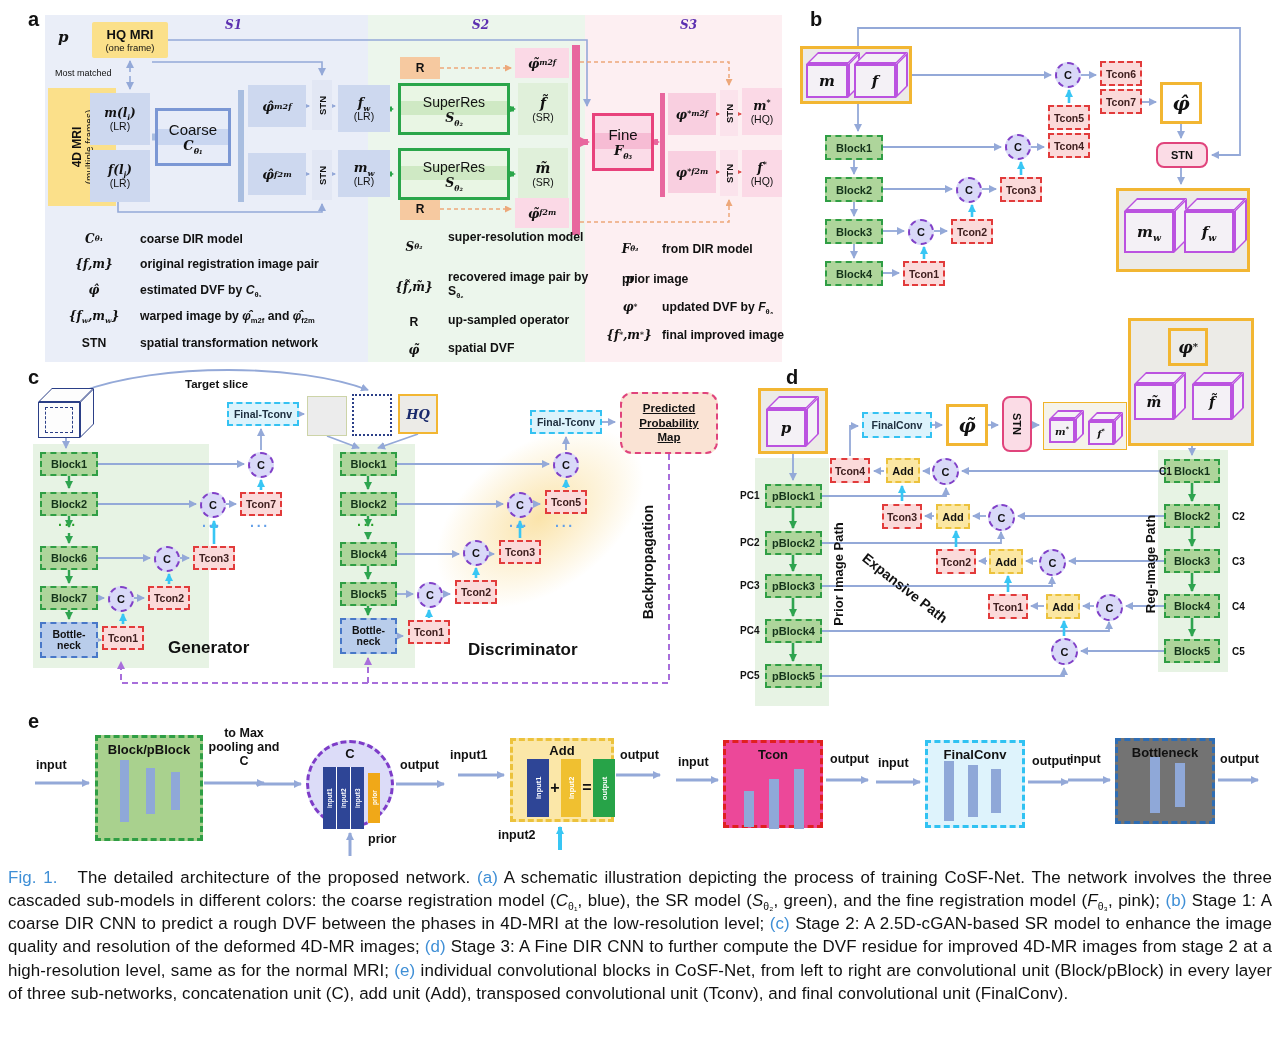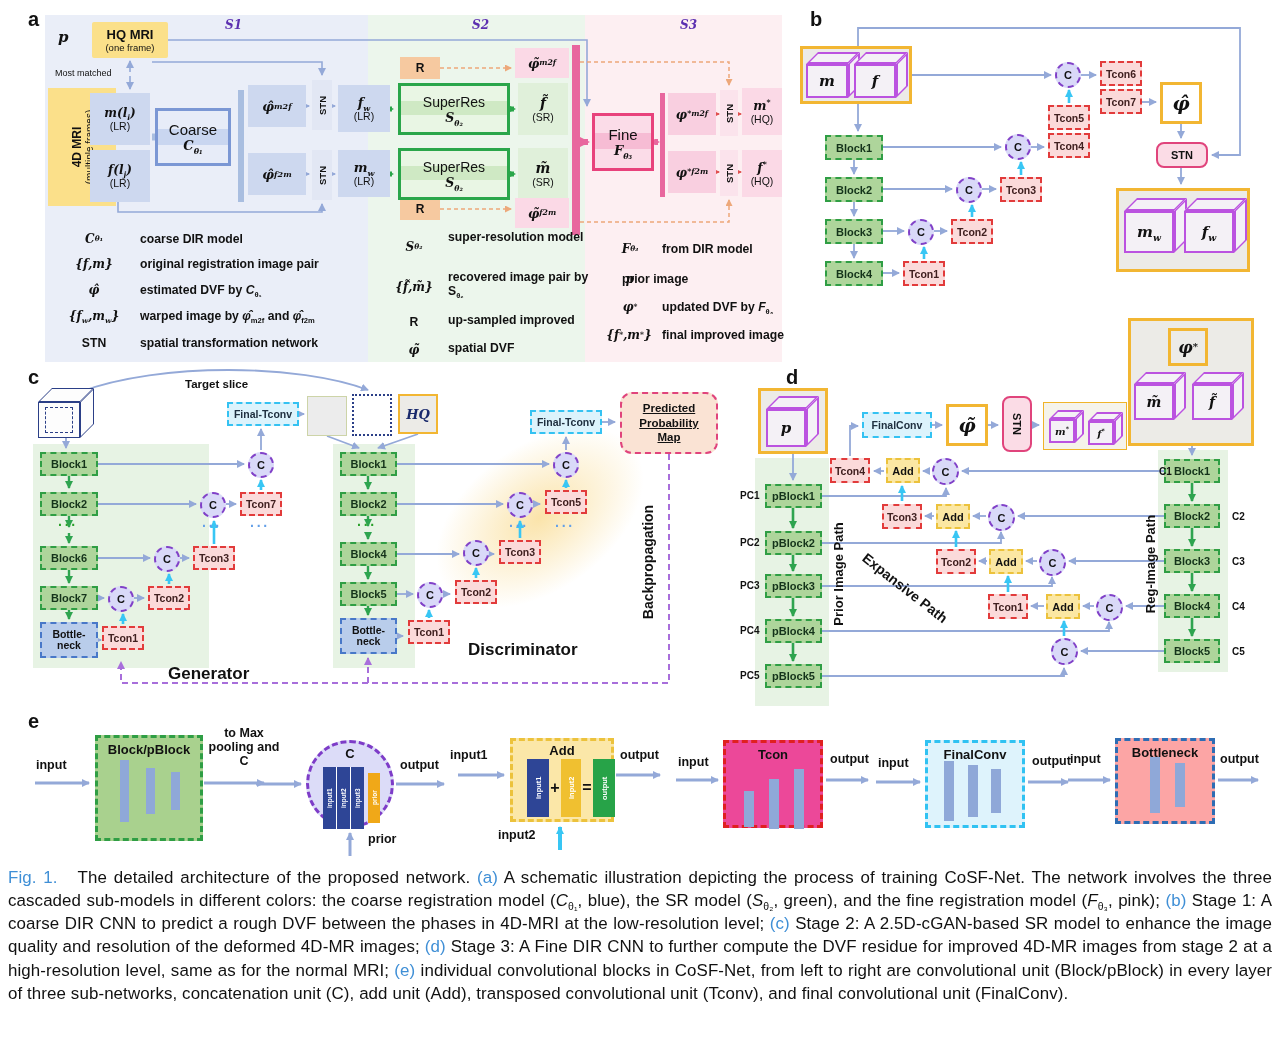--- a/index.html
+++ b/index.html
@@ -41,21 +41,21 @@
   .cube-nv div{border:1.6px solid #2b3f87;background:#fdfdfd}
   .dots{font-weight:bold;font-size:14px;letter-spacing:2px}
   .ppm{background:#fae3d4;border:2.5px dashed #e0447c;border-radius:12px;font-weight:bold;font-size:11.5px;line-height:1.25;text-decoration:underline}
   .glow{position:absolute;z-index:0;background:radial-gradient(closest-side,rgba(247,205,100,.55),rgba(247,205,100,0) 78%);transform:rotate(-36deg)}
   .eu{font-weight:bold}
   .eu1{background:#a9d18e;border:3px dashed #2f9e44}
   .eu2{background:#dcdcf8;border:3px dashed #7d3cc8;border-radius:50%}
   .eu3{background:#fbe7a8;border:3px dashed #ecc23c}
   .eu4{background:#ec4899;border:3px dashed #e02020}
   .eu5{background:#def3fc;border:3px dashed #30c2f2}
-  .eu6{background:#fca5a5;border:3px dashed #2e6db4}
+  .eu6{background:#737373;border:3px dashed #2e6db4}
   .ebar{background:#8fa8d8;position:absolute}
   .nbar{background:#2e4596;position:absolute}
   .vbartxt{writing-mode:vertical-rl;transform:rotate(180deg);font-size:6.5px;color:#fff;display:flex;align-items:center;justify-content:center;width:100%;height:100%}
   .elbl{font-weight:bold;font-size:12.5px}
   .caption{font-size:16.9px;line-height:1.37;text-align:justify;letter-spacing:.1px}
   .blue,.figno{color:#3f8fd6}
   .wm{font-size:35px;font-weight:bold;color:rgba(150,150,150,.42);letter-spacing:3px;z-index:6;white-space:nowrap}
 </style>
 </head>
 <body>
@@ -424,21 +424,21 @@
       <div class="x lg-d nw" style="left:140px;top:336px">spatial transformation network</div>
 
       <div class="x lg-s flex" style="left:388px;top:238px;width:52px;height:18px">
           <i>S</i>
           <sub>θ₂</sub>
         </div>
       <div class="x lg-d" style="left:448px;top:230px;width:140px">super-resolution model</div>
       <div class="x lg-s flex" style="left:386px;top:278px;width:56px;height:18px">{<i>f̃</i>, <i>m̃</i>}</div>
       <div class="x lg-d" style="left:448px;top:270px;width:150px">recovered image pair by S<sub>θ₂</sub></div>
       <div class="x lg-d flex" style="left:388px;top:313px;width:52px;height:18px;font-weight:bold">R</div>
-      <div class="x lg-d nw" style="left:448px;top:313px">up-sampled improved</div>
+      <div class="x lg-d nw" style="left:448px;top:313px">up-sampled operator</div>
       <div class="x lg-s flex" style="left:388px;top:341px;width:52px;height:18px">
           <i>φ̃</i>
         </div>
       <div class="x lg-d nw" style="left:448px;top:341px">spatial DVF</div>
 
       <div class="x lg-s flex" style="left:602px;top:240px;width:56px;height:18px">
           <i>F</i>
           <sub>θ₃</sub>
         </div>
       <div class="x lg-d nw" style="left:662px;top:242px">from DIR model</div>
@@ -538,21 +538,21 @@
     <div class="x cn flex" style="left:248px;top:452px;width:26px;height:26px">C</div>
     <div class="x cn flex" style="left:200px;top:492px;width:26px;height:26px">C</div>
     <div class="x cn flex" style="left:154px;top:546px;width:26px;height:26px">C</div>
     <div class="x cn flex" style="left:108px;top:586px;width:26px;height:26px">C</div>
     <div class="x tcn flex" style="left:240px;top:492px;width:42px;height:24px">Tcon7</div>
     <div class="x tcn flex" style="left:193px;top:546px;width:42px;height:24px">Tcon3</div>
     <div class="x tcn flex" style="left:148px;top:586px;width:42px;height:24px">Tcon2</div>
     <div class="x tcn flex" style="left:102px;top:626px;width:42px;height:24px">Tcon1</div>
     <div class="x dots" style="left:202px;top:518px;color:#64a0e8">···</div>
     <div class="x dots" style="left:250px;top:518px;color:#64a0e8">···</div>
-    <div class="x" style="left:168px;top:664px;font-weight:bold;font-size:17px">Generator</div>
+    <div class="x" style="left:168px;top:638px;font-weight:bold;font-size:17px">Generator</div>
 
     <div class="x blk flex" style="left:340px;top:452px;width:57px;height:24px">Block1</div>
     <div class="x blk flex" style="left:340px;top:492px;width:57px;height:24px">Block2</div>
     <div class="x dots" style="left:357px;top:517px;color:#2aa02a">···</div>
     <div class="x blk flex" style="left:340px;top:542px;width:57px;height:24px">Block4</div>
     <div class="x blk flex" style="left:340px;top:582px;width:57px;height:24px">Block5</div>
     <div class="x bn flex col" style="left:340px;top:618px;width:57px;height:36px">
       <span>Bottle-</span>
         <span>neck</span>
     </div>

